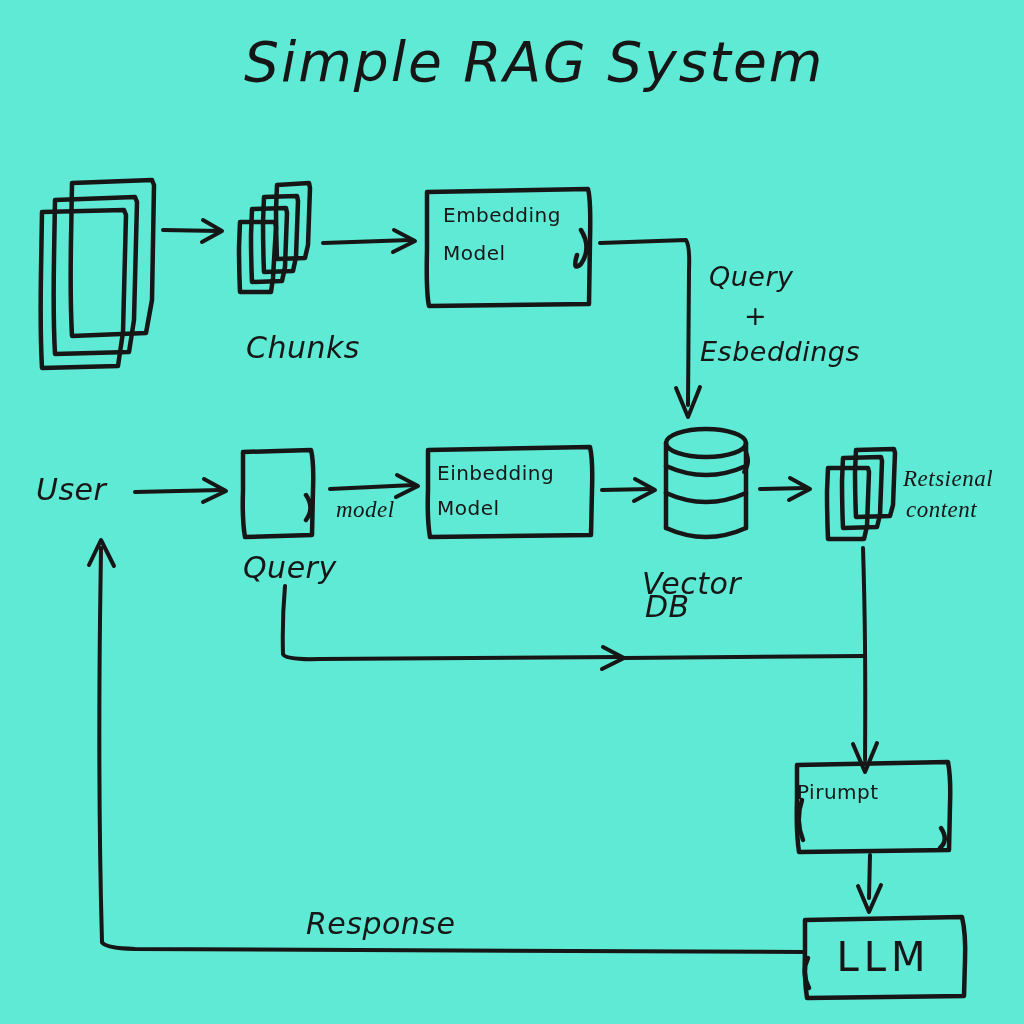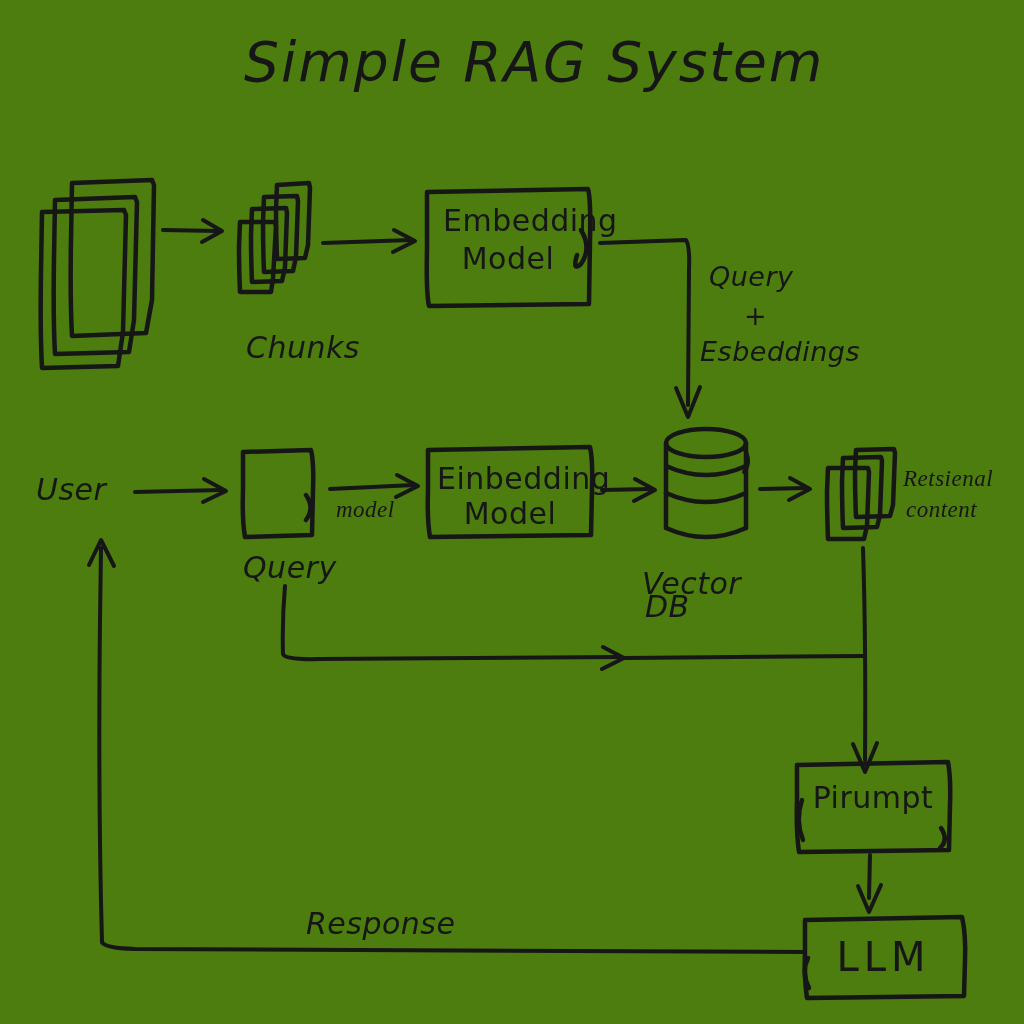--- a/index.html
+++ b/index.html
@@ -4,21 +4,21 @@
 <style>
   html, body {
     margin: 0;
     padding: 0;
     background: #ffffff;
   }
   #canvas {
     position: relative;
     width: 1024px;
     height: 1024px;
-    background: #4d7c0f;
+    background: #5eead4;
     overflow: hidden;
     font-family: "DejaVu Sans", sans-serif;
   }
   #canvas svg {
     position: absolute;
     top: 0;
     left: 0;
     width: 1024px;
     height: 1024px;
   }
@@ -40,23 +40,22 @@
   }
   .title {
     font-size: 55px;
     font-style: italic;
     letter-spacing: 2px;
   }
   .lbl-lg { font-size: 30px; text-align: center; }
   .lbl-md { font-size: 27px; }
   .lbl-sm { font-size: 23px; font-family: Liberation Serif, serif; }
   .box-txt {
-    font-size: 30px;
+    font-size: 20px;
     line-height: 1.16;
-    text-align: center;
   }
   .llm-txt {
     font-size: 40px;
     letter-spacing: 5px;
   }
 </style>
 </head>
 <body>
 
 <div id="canvas">

